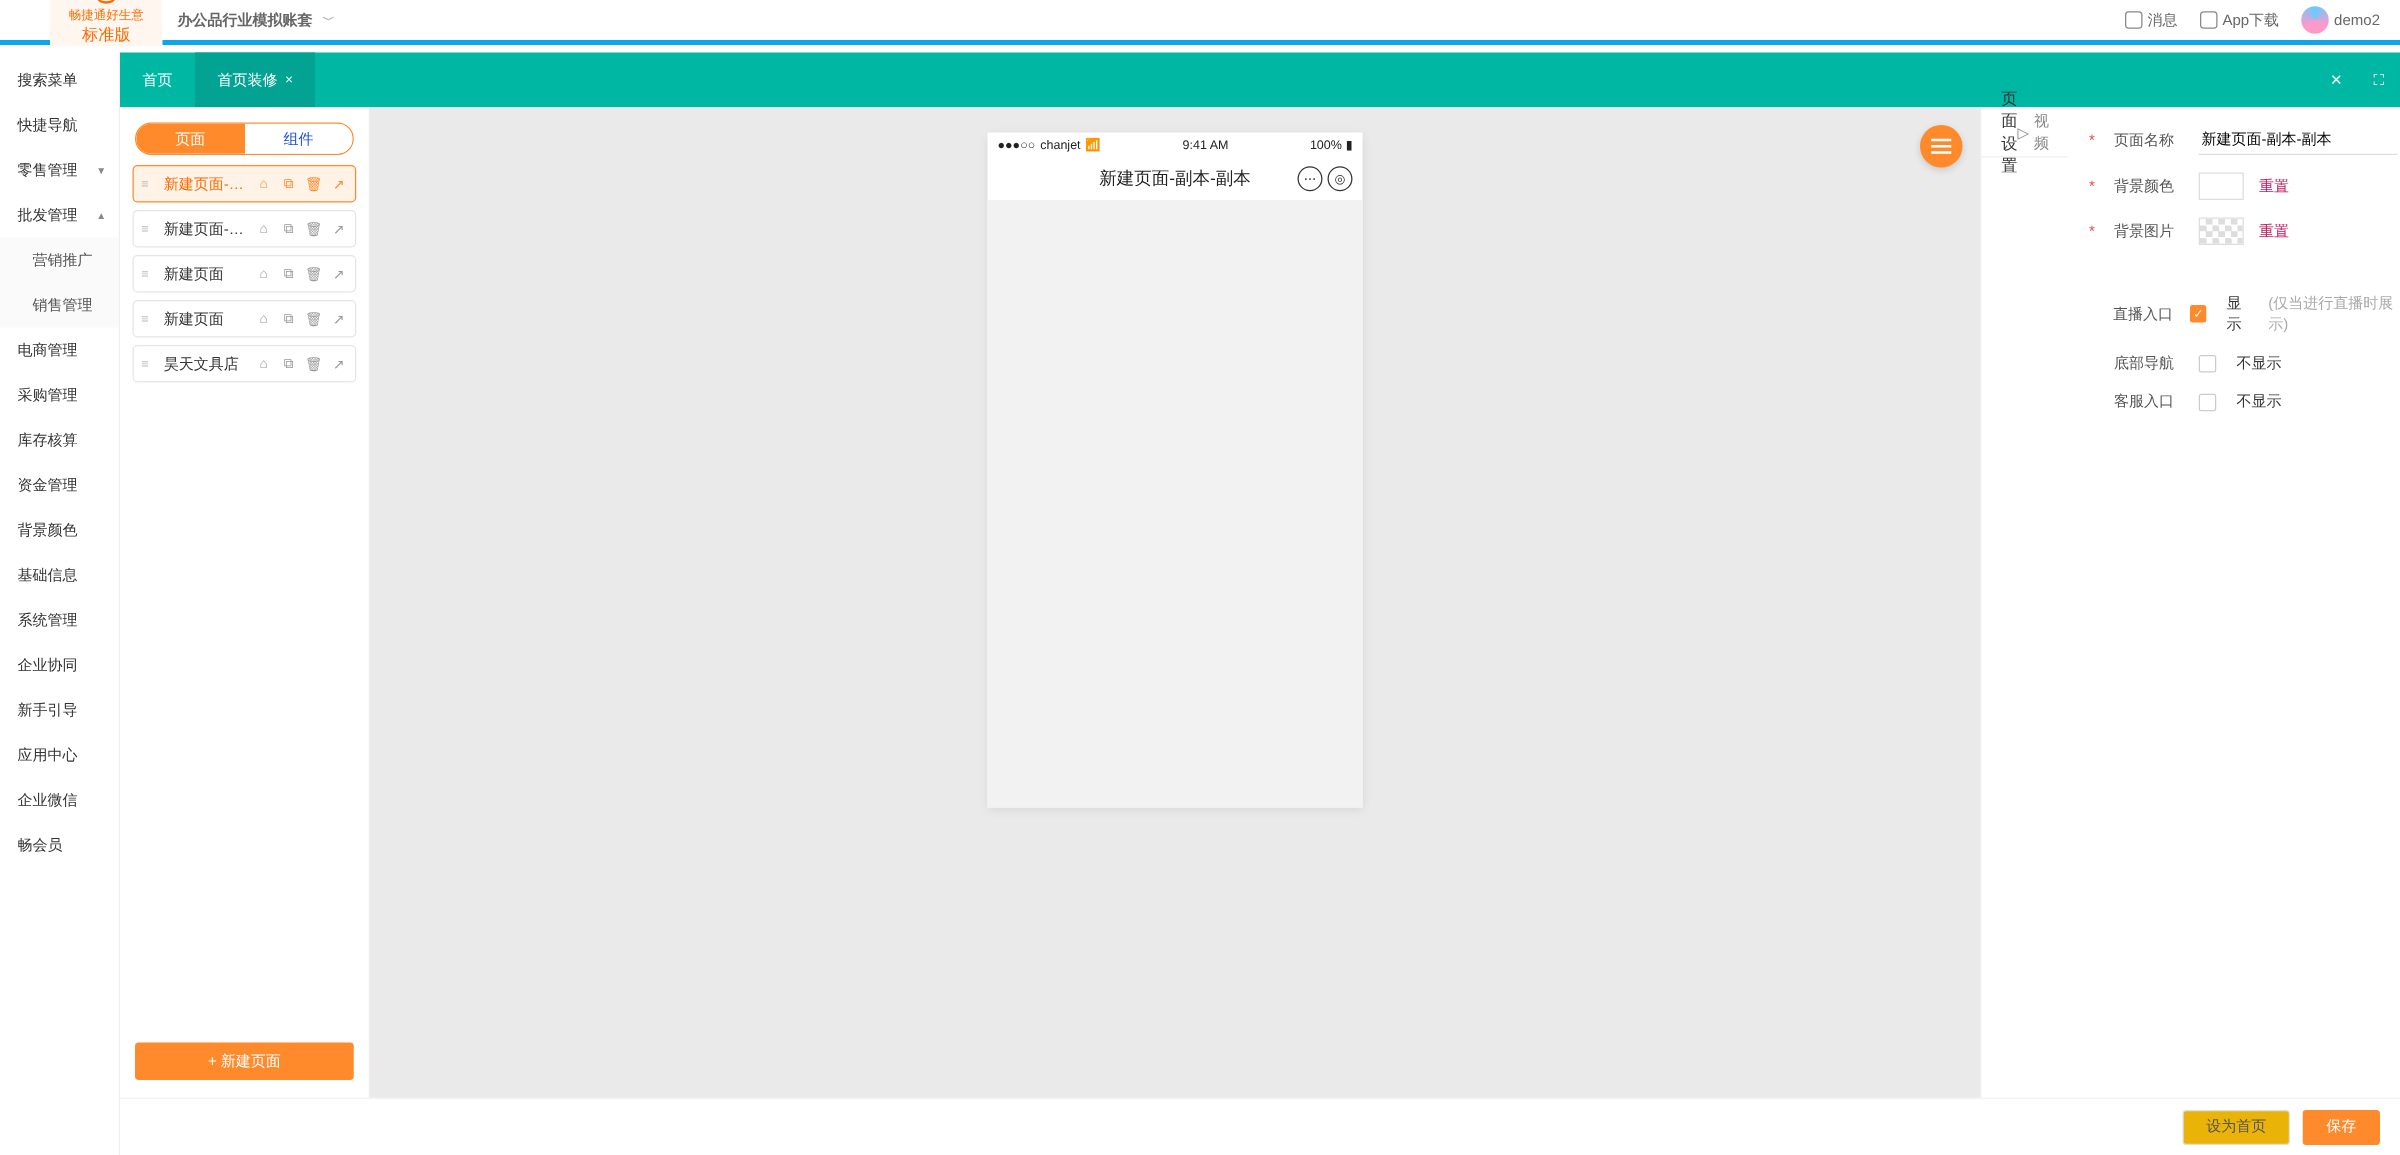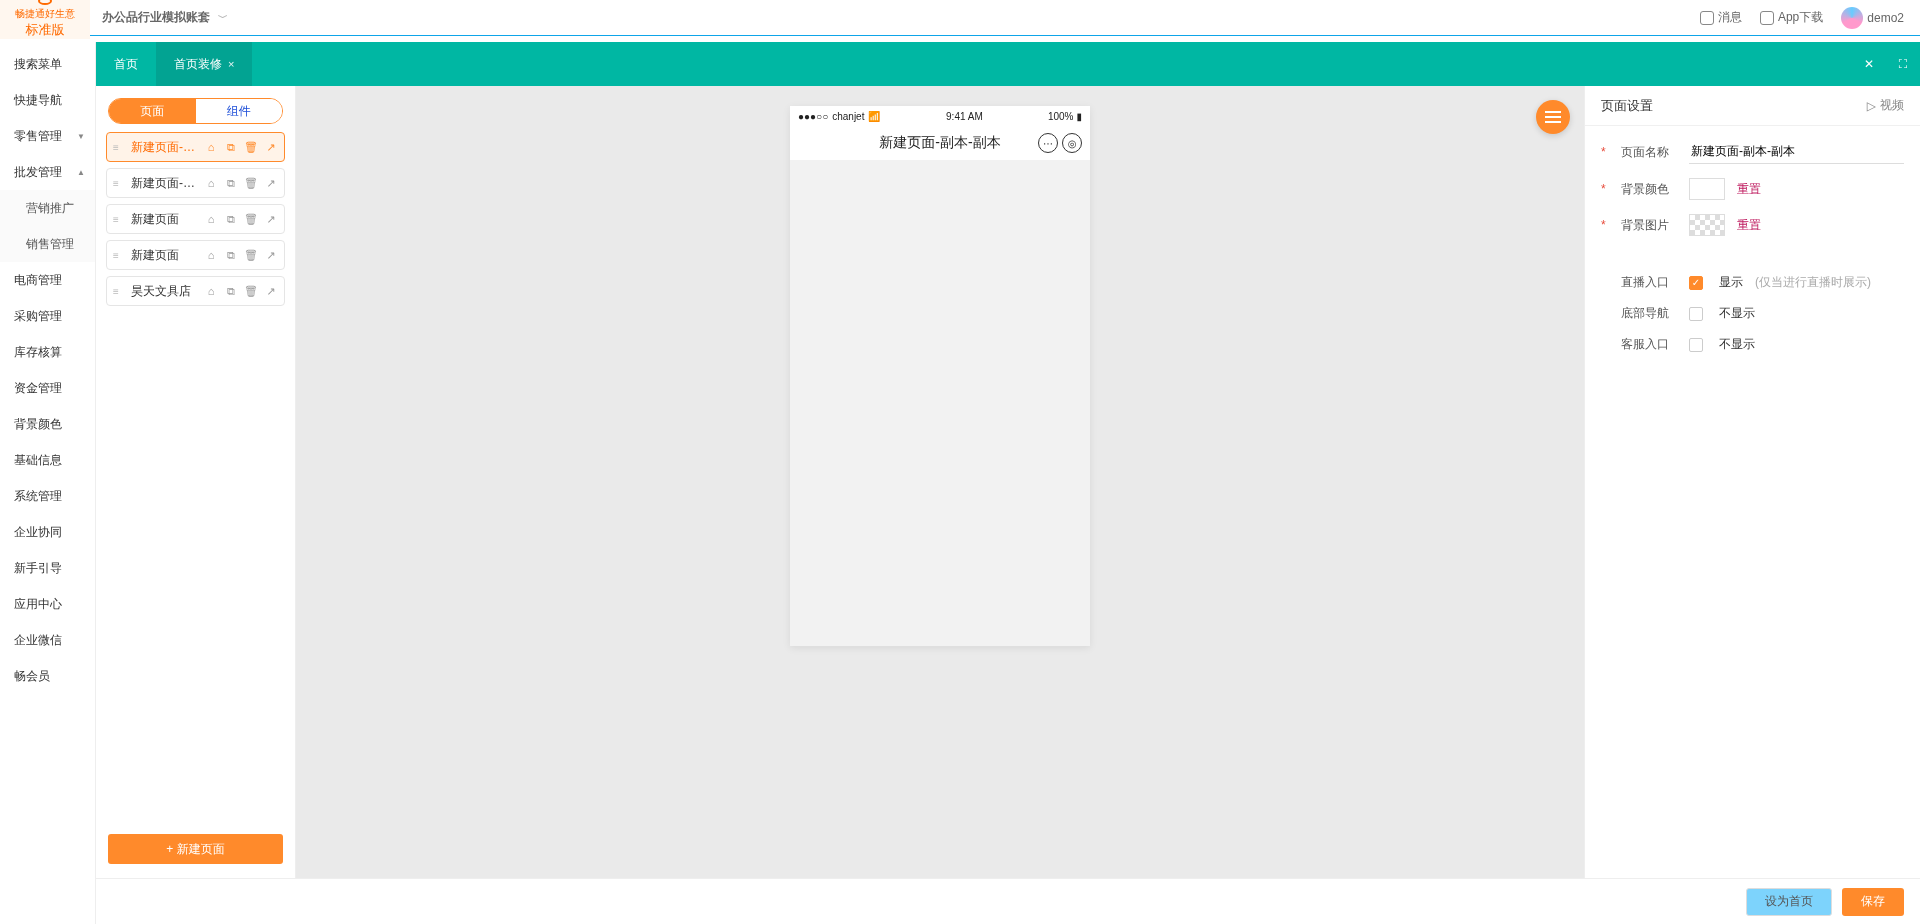--- a/index.html
+++ b/index.html
@@ -1,19 +1,19 @@
 <!DOCTYPE html>
 <html><head>
 <meta charset="utf-8">
 <style>
 * { box-sizing: border-box; margin: 0; padding: 0; }
 html, body { width: 100%; height: 100%; font-family: "Microsoft YaHei", Arial, sans-serif; font-size: 12px; color: #333; background:#fff; overflow:hidden; }
 
 
-.topbar { height: 36px; display:flex; align-items:center; border-bottom:1px solid #0ea5e9; }
+.topbar { height: 36px; display:flex; align-items:center; border-bottom:4px solid #0ea5e9;padding-left:40px; }
 .logo-box { width:90px; height:42px; background:#fff7ef; display:flex; flex-direction:column; align-items:center; justify-content:center; color:#ff6a00; font-size:10px; }
 .logo-box .logo-ico { width:14px; height:14px; border:2px solid #ff6a00; border-radius:50%; margin-bottom:2px; display:inline-block; }
 .account-select { margin-left:12px; font-size:12px; color:#666; display:flex; align-items:center; gap:8px; cursor:pointer;font-weight:bold; }
 .account-select .chev { color:#bbb; font-size:10px; }
 .topbar-spacer { flex:1; }
 .topbar-right { display:flex; align-items:center; gap:18px; padding-right:16px; color:#666; }
 .topbar-right .titem { display:flex; align-items:center; gap:4px; cursor:pointer;text-align:center; }
 .topbar-right .ico { width:14px; height:14px; border:1px solid #888; border-radius:3px; display:inline-block; }
 .avatar { width:22px; height:22px; border-radius:50%; background: conic-gradient(#6cf,#f9c,#f9c,#6cf); display:inline-block; }
 
@@ -60,38 +60,38 @@
 .mini-title { height:34px; display:flex; align-items:center; justify-content:center; font-size:14px; color:#222; position:relative; }
 .mini-title .caps { position:absolute; right:8px; display:flex; gap:4px; align-items:center; }
 .cap { width:20px; height:20px; border:1px solid #333; border-radius:10px; display:flex; align-items:center; justify-content:center; font-size:10px; }
 .phone-body { flex:1; background:#f2f2f2; }
 
 .fab { position:absolute; top:14px; right:14px; width:34px; height:34px; border-radius:50%; background:#ff8a2b; color:#fff; display:flex; align-items:center; justify-content:center; cursor:pointer; box-shadow:0 2px 6px rgba(0,0,0,.15); }
 .fab .bar { width:16px; height:2px; background:#fff; position:relative; }
 .fab .bar::before, .fab .bar::after { content:""; position:absolute; left:0; width:16px; height:2px; background:#fff; }
 .fab .bar::before { top:-5px; } .fab .bar::after { top:5px; }
 
-.right-panel { width:336px; background:#fff; border-left:1px solid #eee; display:flex; flex-direction:column; }
+.right-panel { width:336px; background:#fff; border-left:1px solid #eee; display:flex; flex-direction:row; }
 .rp-head { height:40px; display:flex; align-items:center; padding:0 16px; border-bottom:1px solid #f0f0f0; font-size:13px; color:#333; }
 .rp-head .vlink { margin-left:auto; color:#888; font-size:12px; cursor:pointer; display:flex; align-items:center; gap:4px; }
 .rp-body { padding:14px 16px; font-size:12px; color:#333; }
 .frow { display:flex; align-items:center; gap:12px; margin-bottom:14px; }
 .frow .req { color:#e74c3c; width:8px; }
 .frow .lbl { width:56px; color:#555; }
 .frow input[type=text] { flex:1; height:24px; border:none; border-bottom:1px solid #ddd; font-size:12px; padding:2px 2px; outline:none; }
 .frow .swatch { width:36px; height:22px; border:1px solid #ddd; background:#fff; }
 .frow .trans { width:36px; height:22px; border:1px solid #ddd; background:repeating-conic-gradient(#ddd 0 25%, #fff 0 50%) 0 0/10px 10px; }
 .frow .reset { color:#be185d; cursor:pointer; }
 .frow .chk { width:14px; height:14px; border:1px solid #ccc; border-radius:2px; display:inline-flex; align-items:center; justify-content:center; margin-right:4px; background:#fff; }
 .frow .chk.on { background:#ff8a2b; border-color:#ff8a2b; color:#fff; font-size:10px; }
 .frow .hint { color:#aaa; }
 
 .footer-bar { height:46px; background:#fff; border-top:1px solid #eee; display:flex; align-items:center; justify-content:flex-end; gap:10px; padding:0 16px; }
 .btn { height:28px; padding:0 18px; border-radius:3px; font-size:12px; cursor:pointer; border:1px solid transparent; }
-.btn.ghost { background:#7dd3fc; border-color:#ddd; color:#555; }
+.btn.ghost { background:#eab308; border-color:#ddd; color:#555; }
 .btn.primary { background:#ff8a2b; color:#fff; }
 
 
 .sidebar::-webkit-scrollbar, .page-list::-webkit-scrollbar { width:6px; }
 .sidebar::-webkit-scrollbar-thumb, .page-list::-webkit-scrollbar-thumb { background:#ddd; border-radius:3px; }
 </style>
 </head>
 <body>
 
 <div class="topbar">

